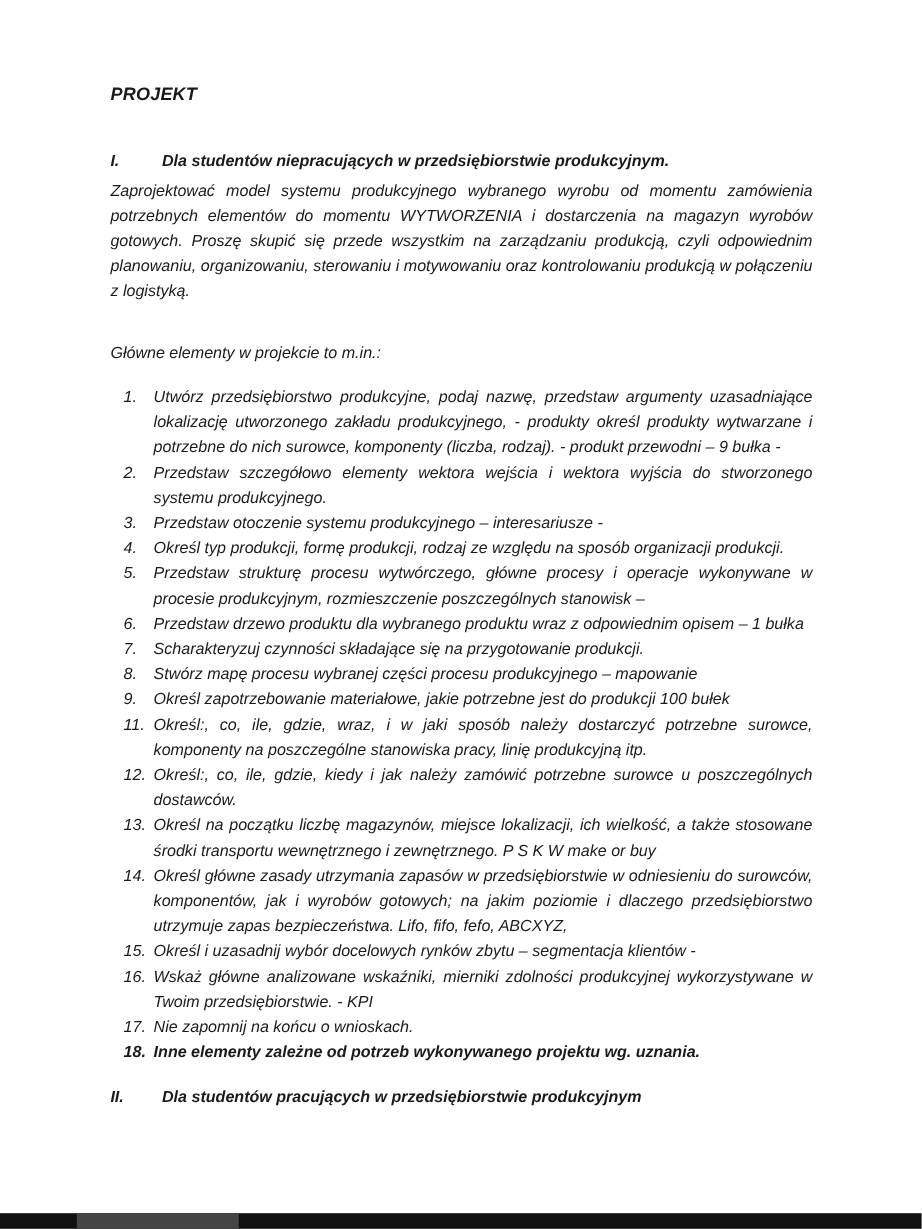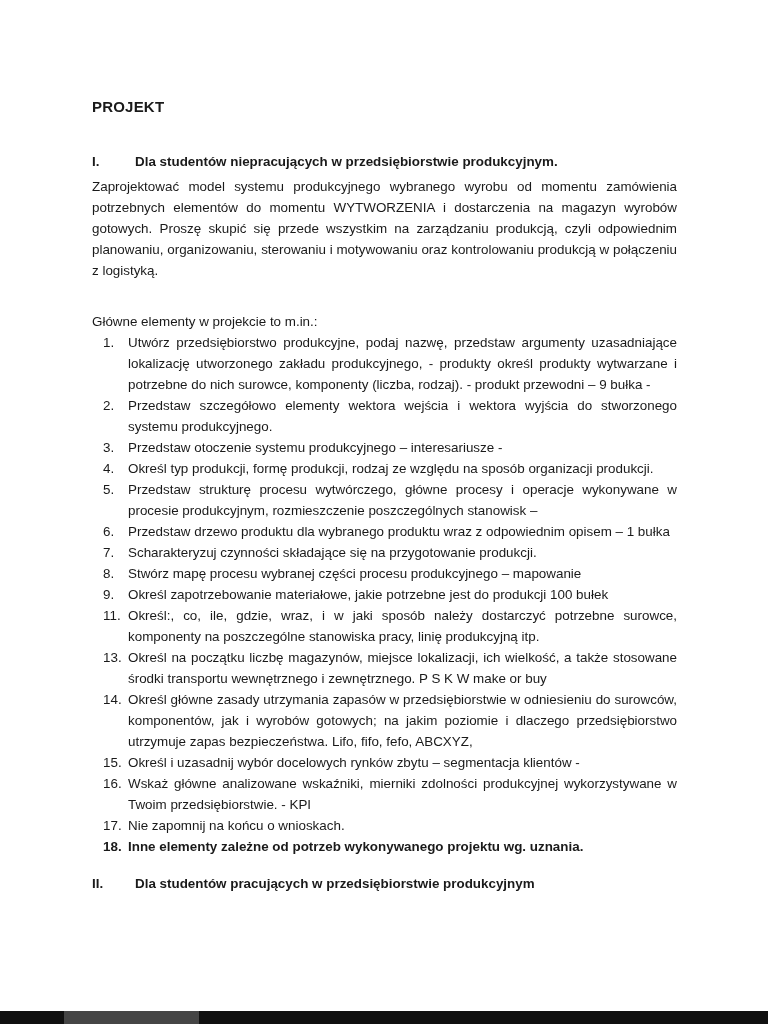--- a/index.html
+++ b/index.html
@@ -11,24 +11,25 @@
     width: 768px;
     height: 1024px;
     position: relative;
     overflow: hidden;
     font-family: "Liberation Sans", sans-serif;
     color: #1a1a1a;
   }
   .page {
     position: absolute;
     left: 92px;
-    top: 96px;
+    top: 68px;
     width: 585px;
     font-size: 13.4px;
     line-height: 21px;
+    font-style: italic;
   }
   .title {
     font-size: 15px;
     font-weight: bold;
     margin: 0 0 34px 0;
     letter-spacing: 0.2px;
   }
   .section-heading {
     display: flex;
     font-weight: bold;
@@ -41,21 +42,21 @@
   p {
     margin: 0;
   }
   .justify {
     text-align: justify;
   }
   .intro {
     margin-bottom: 30px;
   }
   .list-intro {
-    margin-bottom: 0;
+    margin-bottom: 16px;
   }
   .list {
     margin: 0 0 16px 0;
   }
   .list-row {
     display: flex;
   }
   .list-row.bold {
     font-weight: bold;
     align-items: flex-end;
@@ -150,20 +151,24 @@
       </div>
       <div class="list-row">
         <span class="list-num">9.</span>
         <div class="list-text">Określ zapotrzebowanie materiałowe, jakie potrzebne jest do produkcji 100 bułek</div>
       </div>
       <div class="list-row">
         <span class="list-num">11.</span>
         <div class="list-text">Określ:, co, ile, gdzie, wraz, i w jaki sposób należy dostarczyć potrzebne surowce, komponenty na poszczególne stanowiska pracy, linię produkcyjną itp.</div>
       </div>
       <div class="list-row">
+        <span class="list-num">12.</span>
+        <div class="list-text">Określ:, co, ile, gdzie, kiedy i jak należy zamówić potrzebne surowce u poszczególnych dostawców.</div>
+      </div>
+      <div class="list-row">
         <span class="list-num">13.</span>
         <div class="list-text">Określ na początku liczbę magazynów, miejsce lokalizacji, ich wielkość, a także stosowane środki transportu wewnętrznego i zewnętrznego. P S K W make or buy</div>
       </div>
       <div class="list-row">
         <span class="list-num">14.</span>
         <div class="list-text">Określ główne zasady utrzymania zapasów w przedsiębiorstwie w odniesieniu do surowców, komponentów, jak i wyrobów gotowych; na jakim poziomie i dlaczego przedsiębiorstwo utrzymuje zapas bezpieczeństwa. Lifo, fifo, fefo, ABCXYZ,</div>
       </div>
       <div class="list-row">
         <span class="list-num">15.</span>
         <div class="list-text">Określ i uzasadnij wybór docelowych rynków zbytu – segmentacja klientów -</div>

